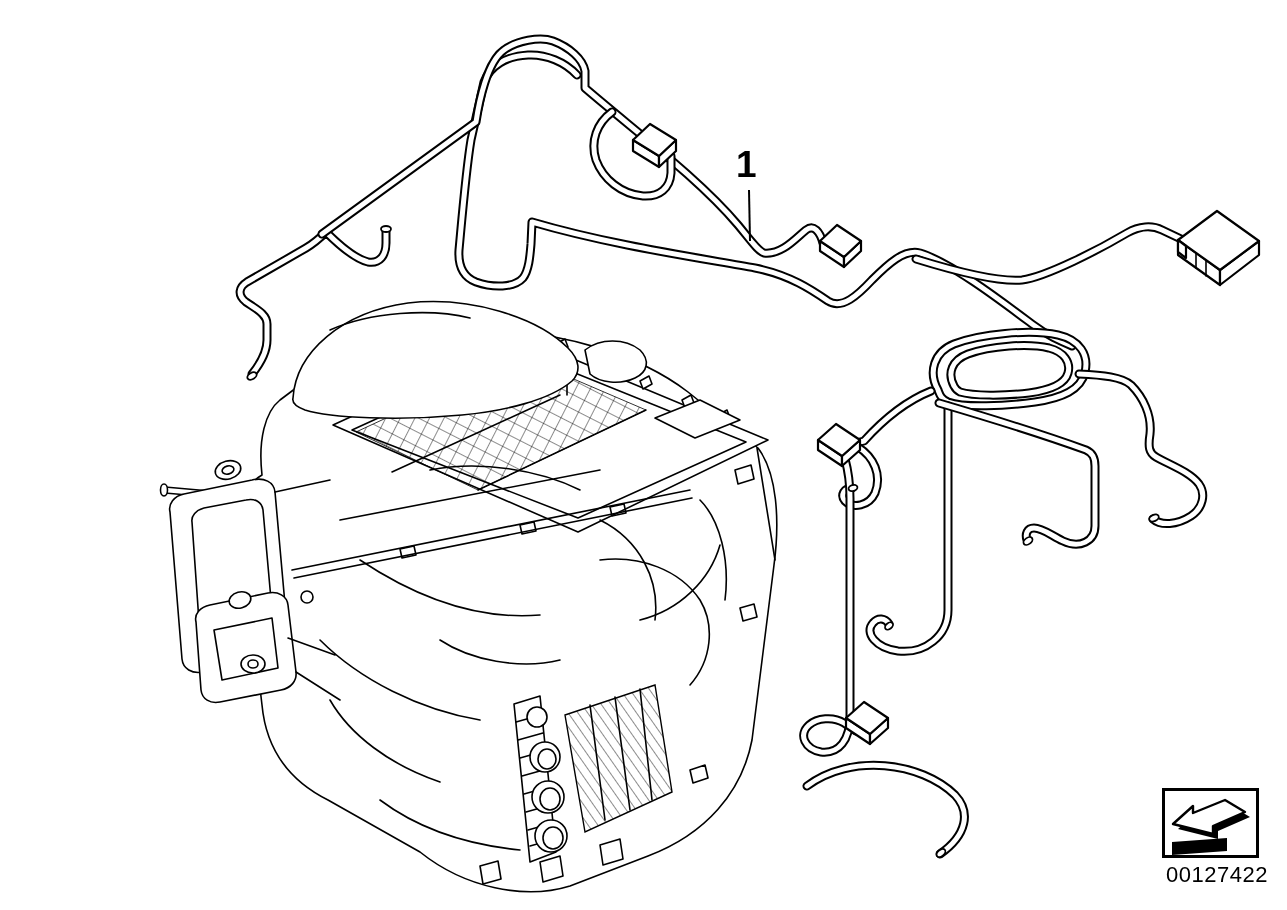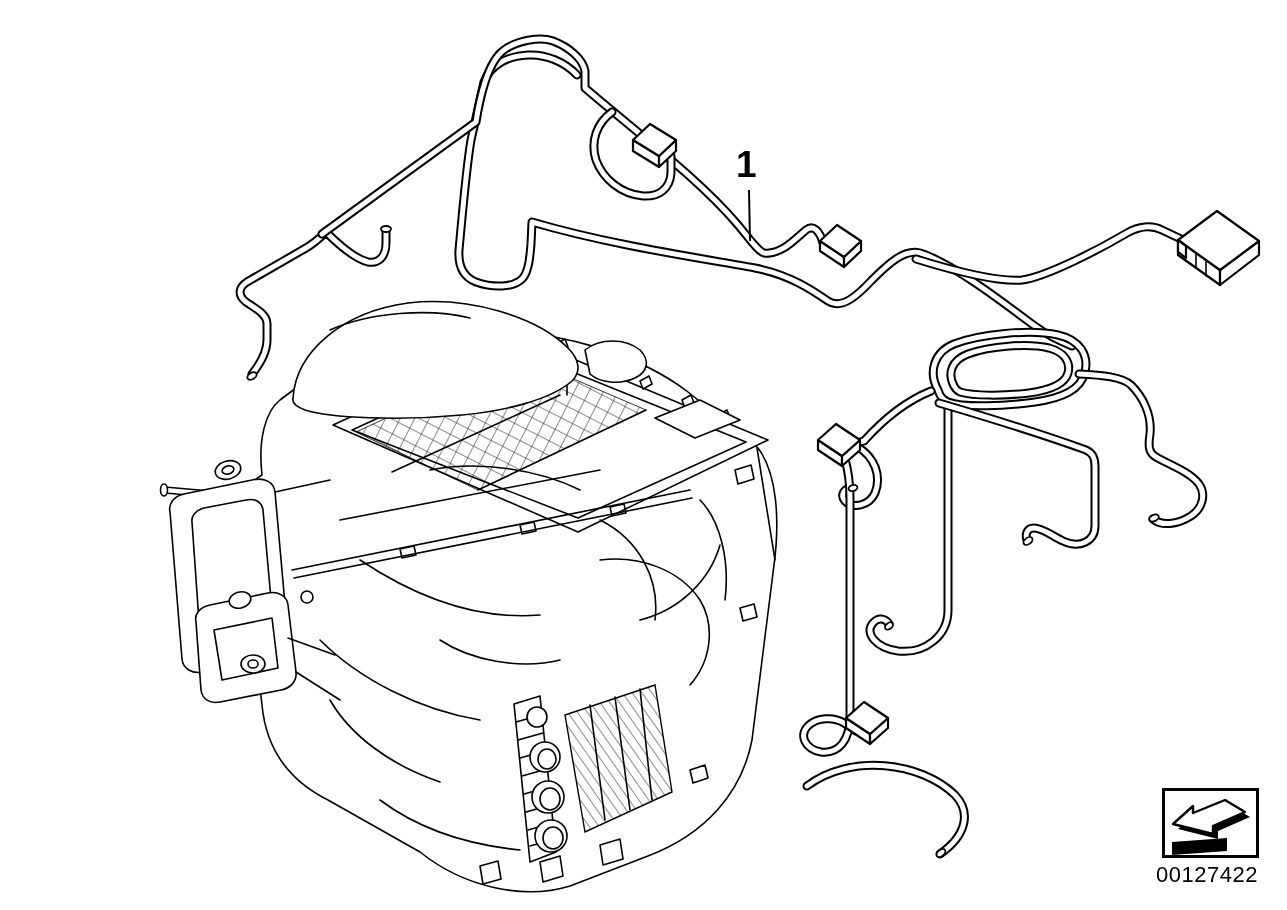--- a/index.html
+++ b/index.html
@@ -1,21 +1,21 @@
 <!DOCTYPE html>
 <html><head>
 <meta charset="utf-8">
 <style>
   html,body{margin:0;padding:0;background:#ffffff;}
   .stage{position:relative;width:1287px;height:910px;background:#fff;
          font-family:"Liberation Sans",sans-serif;overflow:hidden;}
   .stage svg.canvas{position:absolute;left:0;top:0;}
   .callout{position:absolute;left:736px;top:146px;font-size:37px;font-weight:bold;
            color:#000;line-height:1;cursor:pointer;}
-  .imgnum{position:absolute;left:1156px;top:862px;width:112px;text-align:left;
+  .imgnum{position:absolute;left:1156px;top:862px;width:112px;text-align:right;
           font-size:22px;color:#000;letter-spacing:.5px;}
   .arrowbox{position:absolute;left:1162px;top:788px;width:97px;height:70px;
             border:3px solid #000;background:#fff;box-sizing:border-box;}
   
   .to{stroke:#000;stroke-width:9;fill:none;stroke-linecap:round;stroke-linejoin:round;}
   .ti{stroke:#fff;stroke-width:5;fill:none;stroke-linecap:round;stroke-linejoin:round;}
   
   .ln{stroke:#000;stroke-width:1.6;fill:none;stroke-linejoin:round;stroke-linecap:round;}
   .lnf{stroke:#000;stroke-width:1.6;fill:#fff;stroke-linejoin:round;}
   .cn{stroke:#000;stroke-width:2.2;fill:#fff;stroke-linejoin:round;}

